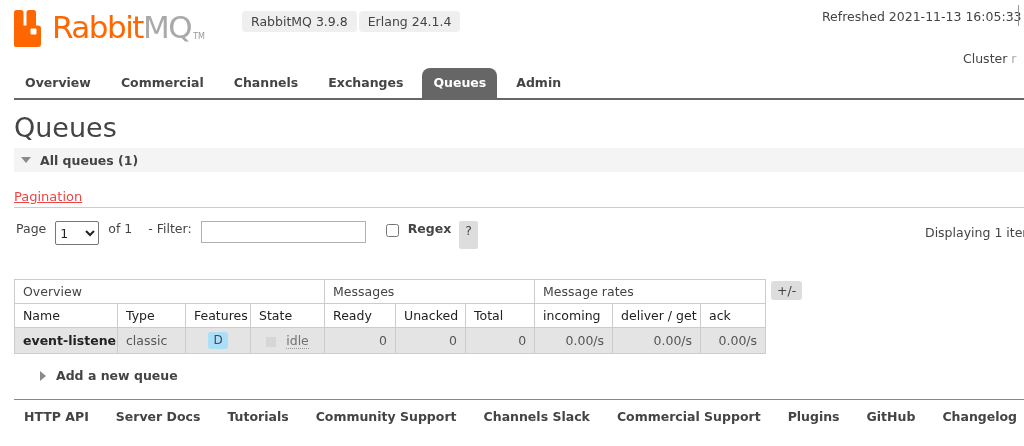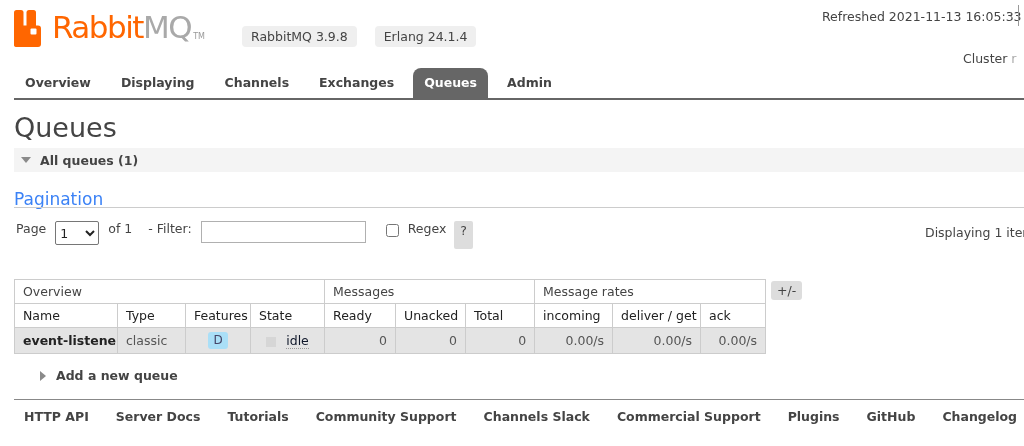--- a/index.html
+++ b/index.html
@@ -14,66 +14,66 @@
   a { color:#444; text-decoration:none; }
 
   
   .logo { position:absolute; left:14px; top:8px; display:flex; align-items:flex-start; cursor:pointer; }
   .logo svg { margin-right:4px; margin-top:2px; }
   .brand { font-size:31px; letter-spacing:-1.5px; line-height:38px; white-space:nowrap; }
   .brand-orange { color:#ff6600; }
   .brand-grey { color:#a9a9a9; }
   .tm { font-size:8px; color:#999; margin-top:24px; margin-left:2px; letter-spacing:0; }
 
-  .badges { position:absolute; left:242px; top:26px; display:flex; gap:18px; }
+  .badges { position:absolute; left:242px; top:11px; display:flex; gap:2px; }
   .badge { background:#efefef; border-radius:4px; padding:3px 9px; color:#444; white-space:nowrap; }
 
   .refreshed { position:absolute; left:822px; top:9px; white-space:nowrap; }
   .vsep { position:absolute; left:1018px; top:5px; height:21px; border-left:1px solid #999; }
   .cluster { position:absolute; left:963px; top:51px; white-space:nowrap; }
   .cluster .partial { color:#a9a9a9; }
 
   
   .tabs { position:absolute; left:14px; top:68px; width:1010px; display:flex; align-items:flex-end; border-bottom:2px solid #666; }
   .tab { padding:7px 11px 8px; margin-right:8px; font-weight:bold; color:#444; cursor:pointer; white-space:nowrap; }
   .tab.selected { background:#666; color:#fff; border-radius:8px 8px 0 0; }
 
   
   .page-title { position:absolute; left:14px; top:112px; font-size:27px; font-weight:400; color:#444; }
   .section-bar { position:absolute; left:14px; top:148px; width:1010px; height:24px; background:#f4f4f4; display:flex; align-items:center; padding-left:7px; cursor:pointer; }
   .tri-down { width:0; height:0; border-left:5px solid transparent; border-right:5px solid transparent; border-top:6px solid #8a8a8a; margin-right:9px; }
   .tri-right { width:0; height:0; border-top:5px solid transparent; border-bottom:5px solid transparent; border-left:6px solid #8a8a8a; margin-right:10px; }
   .section-label { font-weight:bold; font-size:12.5px; }
 
   
-  .pag-label { position:absolute; left:14px; top:189px; color:#3b82f6; font-size:17px; }
+  .pag-label { position:absolute; left:14px; top:189px; color:#ef4444; font-size:13px;text-decoration:underline; }
   .pag-hr { position:absolute; left:14px; top:207px; width:1010px; border-top:1px solid #ccc; }
   .controls { position:absolute; left:16px; top:221px; height:28px; display:flex; }
   .controls .lbl { white-space:nowrap; }
   .page-select { margin:0 9px; height:24px; min-width:44px; font-family:inherit; font-size:12.5px; color:#222; border:1px solid #767676; background:#fff; border-radius:2px; }
   .filter-label { margin-left:16px; }
   .filter-input { margin-left:9px; width:165px; height:22px; border:1px solid #b0b0b0; padding:2px 5px; font-family:inherit; font-size:12.5px; }
   .regex-check { margin-left:20px; width:13px; height:13px; }
-  .regex-label { margin-left:6px; }
+  .regex-label { margin-left:6px;font-weight:bold; }
   .help-badge { margin-left:8px; background:#ddd; color:#444; padding:2px 6px; border-radius:2px; cursor:pointer; }
   .displaying { position:absolute; left:925px; top:225px; white-space:nowrap; }
 
   
   .queue-table { position:absolute; left:14px; top:279px; border-collapse:collapse; table-layout:fixed; width:751px; font-size:12.5px; }
   .queue-table th, .queue-table td { border:1px solid #ccc; padding:4px 8px; overflow:hidden; white-space:nowrap; }
   .queue-table th { background:#fff; text-align:left; }
   .group-row th { font-weight:400; color:#444; }
   .head-row th { font-weight:normal; color:#222; }
   .queue-table td { background:#e4e4e4; color:#555; }
   td.cell-name { font-weight:bold; color:#222; cursor:pointer; }
   td.num { text-align:right; }
   td.center { text-align:center; }
   .tag-d { display:inline-block; background:#aadff7; color:#446; padding:1px 5px; border-radius:3px; font-size:12px; line-height:15px; }
   .state-box { display:inline-block; width:10px; height:10px; background:#d6d6d6; margin-right:10px; vertical-align:middle; }
-  .idle-text { color:#0f172a; border-bottom:1px dotted #999; }
+  .idle-text { color:#737373; border-bottom:1px dotted #999; }
   .plusminus { position:absolute; left:771px; top:281px; background:#ddd; color:#444; padding:2px 6px; border-radius:3px; cursor:pointer; }
 
   
   .add-row { position:absolute; left:20px; top:368px; display:flex; align-items:center; cursor:pointer;padding-left:20px; }
   .add-label { font-weight:bold; font-size:12.5px; color:#444; }
   .footer-hr { position:absolute; left:14px; top:399px; width:1010px; border-top:1px solid #888; }
   .footer { position:absolute; left:24px; top:409px; display:flex; gap:27px; }
   .footer a { font-weight:bold; white-space:nowrap; cursor:pointer; }
 </style>
 </head>
@@ -94,21 +94,21 @@
   <span class="badge">RabbitMQ 3.9.8</span>
   <span class="badge">Erlang 24.1.4</span>
 </div>
 
 <div class="refreshed">Refreshed 2021-11-13 16:05:33</div>
 <div class="vsep"></div>
 <div class="cluster"><span>Cluster</span> <span class="partial">r</span></div>
 
 <div class="tabs">
   <div class="tab">Overview</div>
-  <div class="tab">Displaying</div>
+  <div class="tab">Commercial</div>
   <div class="tab">Channels</div>
   <div class="tab">Exchanges</div>
   <div class="tab selected">Queues</div>
   <div class="tab">Admin</div>
 </div>
 
 <div class="page-title">Queues</div>
 
 <div class="section-bar">
   <span class="tri-down"></span>

